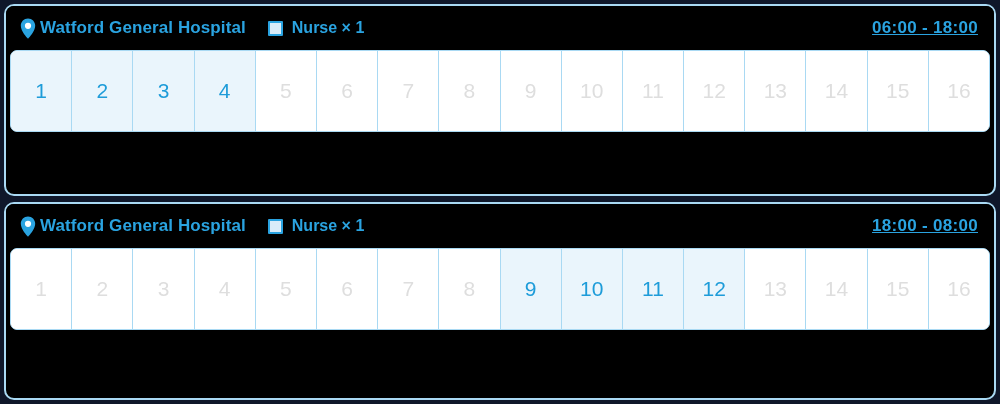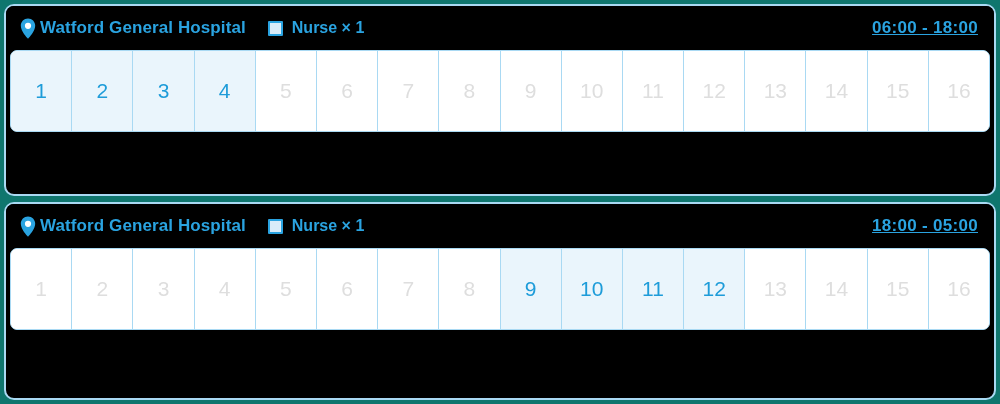--- a/index.html
+++ b/index.html
@@ -11,21 +11,21 @@
     overflow: hidden;
   }
   body {
     font-family: "Liberation Sans", sans-serif;
     -webkit-font-smoothing: antialiased;
   }
 
   .screen {
     width: 1000px;
     height: 404px;
-    background: #0f766e;
+    background: #0f172a;
     position: relative;
     box-sizing: border-box;
   }
 
   .shift-panel {
     position: absolute;
     left: 4px;
     right: 4px;
     box-sizing: border-box;
     border: 2px solid #a9d9f3;
@@ -190,21 +190,21 @@
       <div class="panel-header">
         <span class="pin-icon"><svg viewBox="0 0 16 21" width="16" height="21" xmlns="http://www.w3.org/2000/svg">
             <path d="M8 0.6C4.0 0.6 0.8 3.8 0.8 7.8c0 5.4 6.4 12.2 6.7 12.5a0.7 0.7 0 0 0 1 0c0.3-0.3 6.7-7.1 6.7-12.5C15.2 3.8 12 0.6 8 0.6z" fill="#2aa3e0"></path>
             <circle cx="8" cy="7.8" r="3.1" fill="#ffffff"></circle>
           </svg></span>
         <span class="site-name">Watford General Hospital</span>
         <div class="role-group">
           <span class="role-checkbox"></span>
           <span class="role-label">Nurse × 1</span>
         </div>
-        <span class="time-range">18:00 - 05:00</span>
+        <span class="time-range">18:00 - 08:00</span>
       </div>
       <div class="slot-strip">
         <div class="slot-cell">1</div>
         <div class="slot-cell">2</div>
         <div class="slot-cell">3</div>
         <div class="slot-cell">4</div>
         <div class="slot-cell">5</div>
         <div class="slot-cell">6</div>
         <div class="slot-cell">7</div>
         <div class="slot-cell">8</div>

